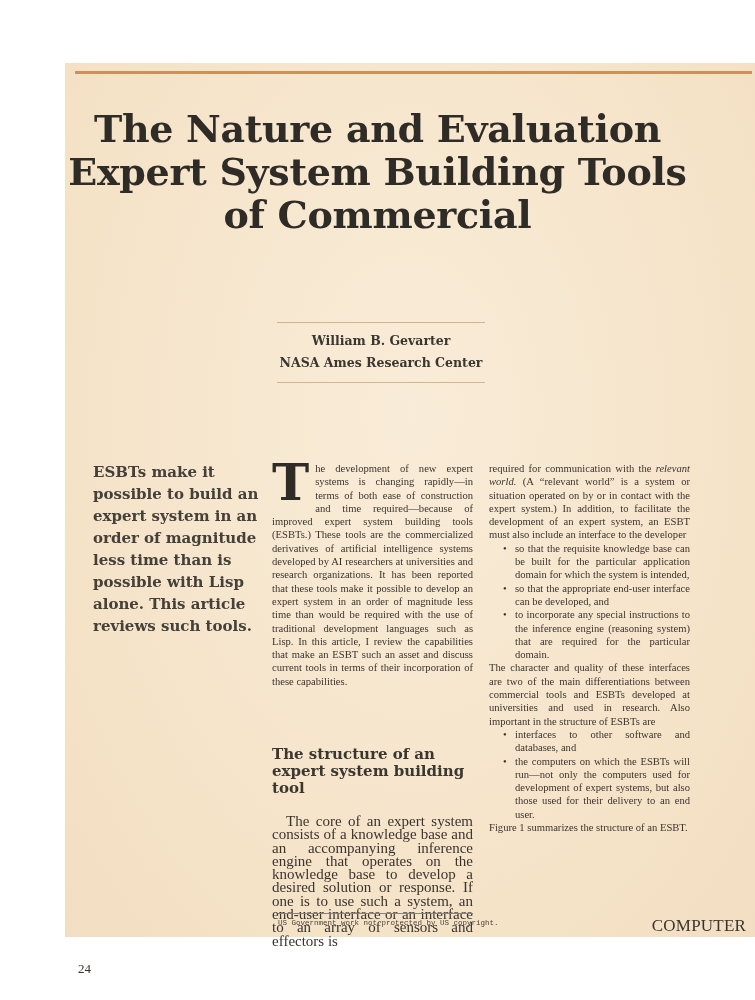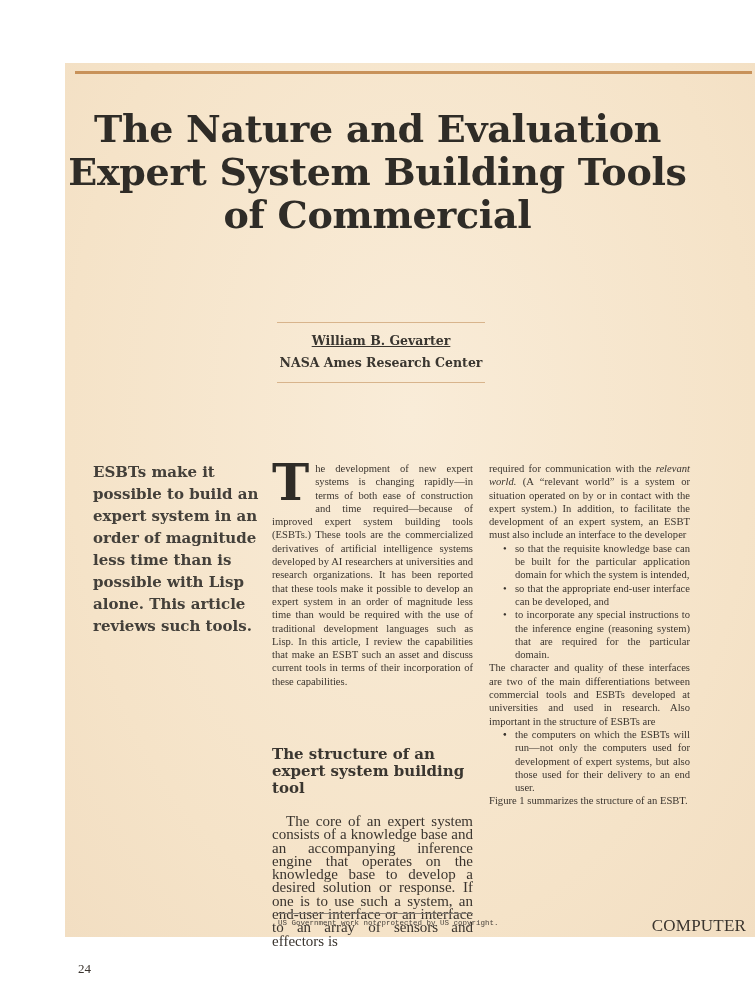--- a/index.html
+++ b/index.html
@@ -58,21 +58,21 @@
     background: #d8b48c;
     margin: 0;
   }
   .author-name, .author-affil {
     font-family: "DejaVu Serif", "Liberation Serif", serif;
     font-weight: bold;
     font-size: 12.5px;
     color: #3a3630;
     white-space: nowrap;
   }
-  .author-name { margin-top: 10px; text-decoration: underline; }
+  .author-name { margin-top: 10px; }
   .author-affil { margin-top: 7px; margin-bottom: 12px; }
 
   .pullquote {
     position: absolute;
     left: 28px;
     top: 398px;
     width: 170px;
     font-family: "DejaVu Serif", "Liberation Serif", serif;
     font-weight: bold;
     font-size: 15px;
@@ -210,21 +210,21 @@
 
   <div class="col col-right">
     <p><span>required for communication with the </span><em>relevant world.</em><span> (A “relevant world” is a system or situation operated on by or in contact with the expert system.) In addition, to facilitate the development of an expert system, an ESBT must also include an interface to the developer</span></p>
     <ul class="bullets">
       <li><span class="dot">•</span><span>so that the requisite knowledge base can be built for the particular application domain for which the system is intended,</span></li>
       <li><span class="dot">•</span><span>so that the appropriate end-user interface can be developed, and</span></li>
       <li><span class="dot">•</span><span>to incorporate any special instructions to the inference engine (reasoning system) that are required for the particular domain.</span></li>
     </ul>
     <p>The character and quality of these interfaces are two of the main differentiations between commercial tools and ESBTs developed at universities and used in research. Also important in the structure of ESBTs are</p>
     <ul class="bullets">
-      <li><span class="dot">•</span></li>
+      <li><span class="dot">•</span><span>interfaces to other software and databases, and</span></li>
       <li><span class="dot">•</span><span>the computers on which the ESBTs will run—not only the computers used for development of expert systems, but also those used for their delivery to an end user.</span></li>
     </ul>
     <p>Figure 1 summarizes the structure of an ESBT.</p>
   </div>
 
   <div class="footer-rule"></div>
   <div class="footer-copyright">US Government work not protected by US copyright.</div>
   <div class="page-number">24</div>
   <div class="journal-name">COMPUTER</div>
 </div>

